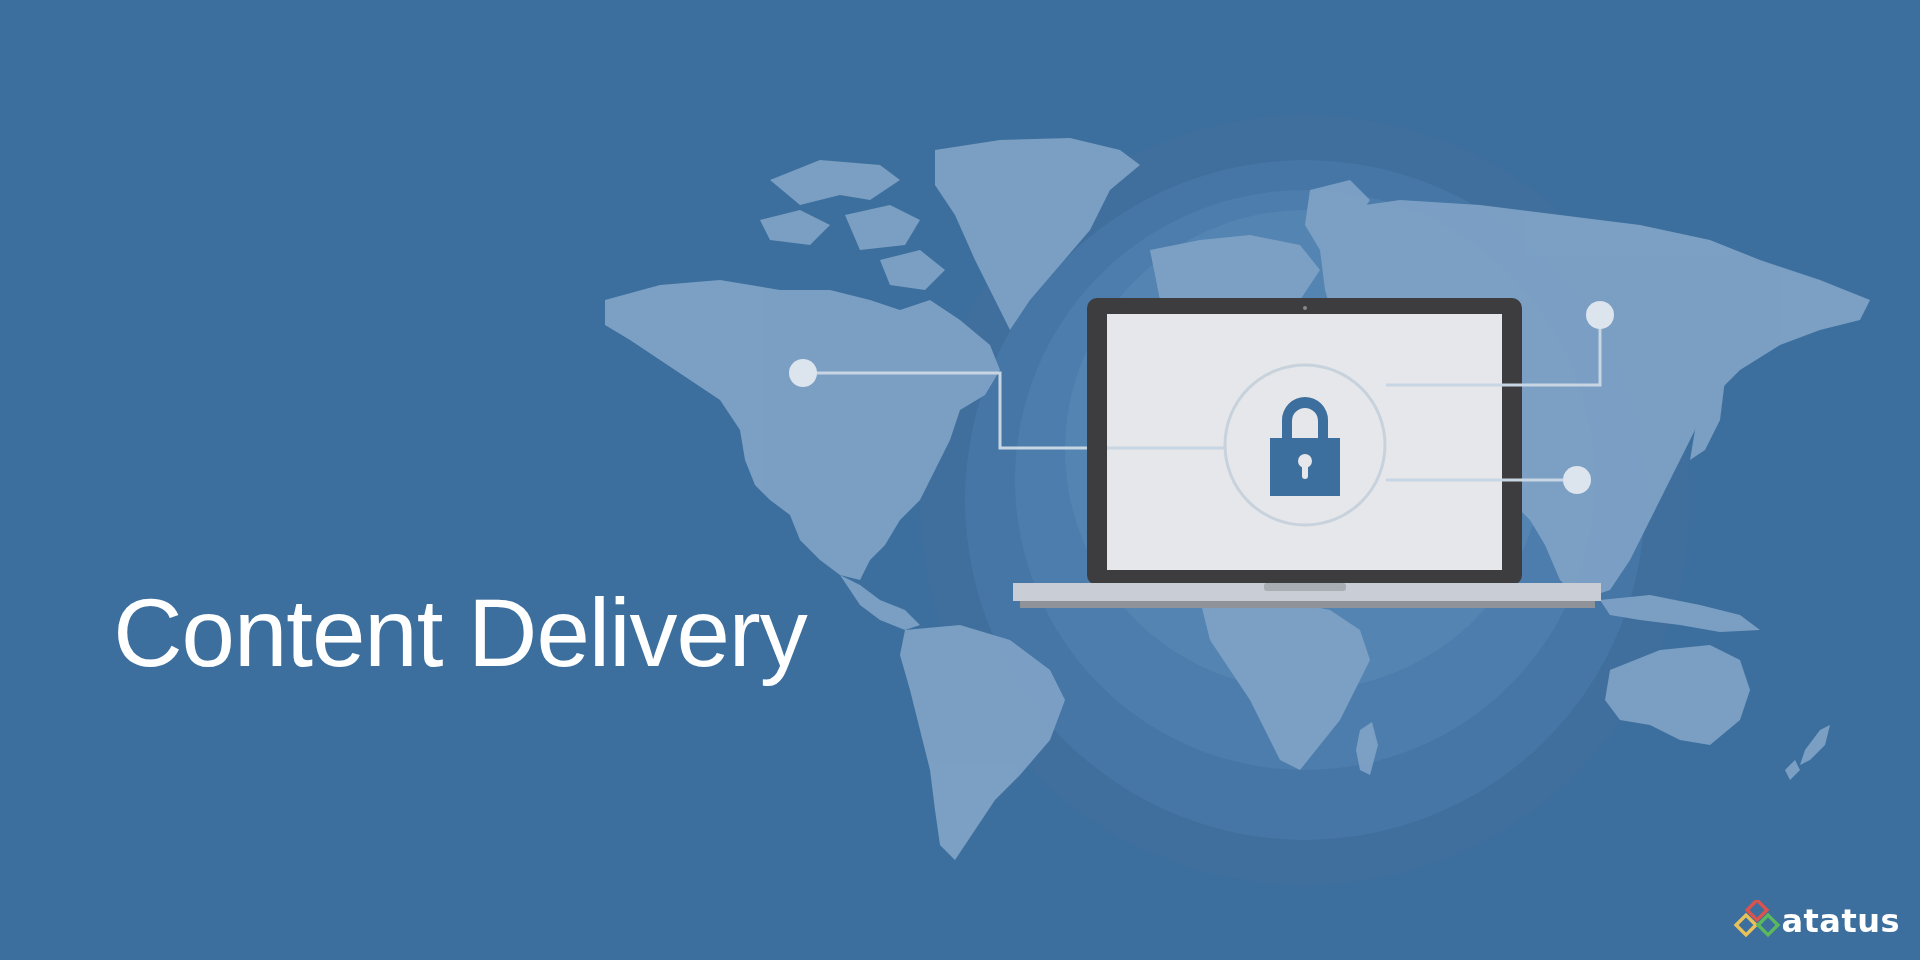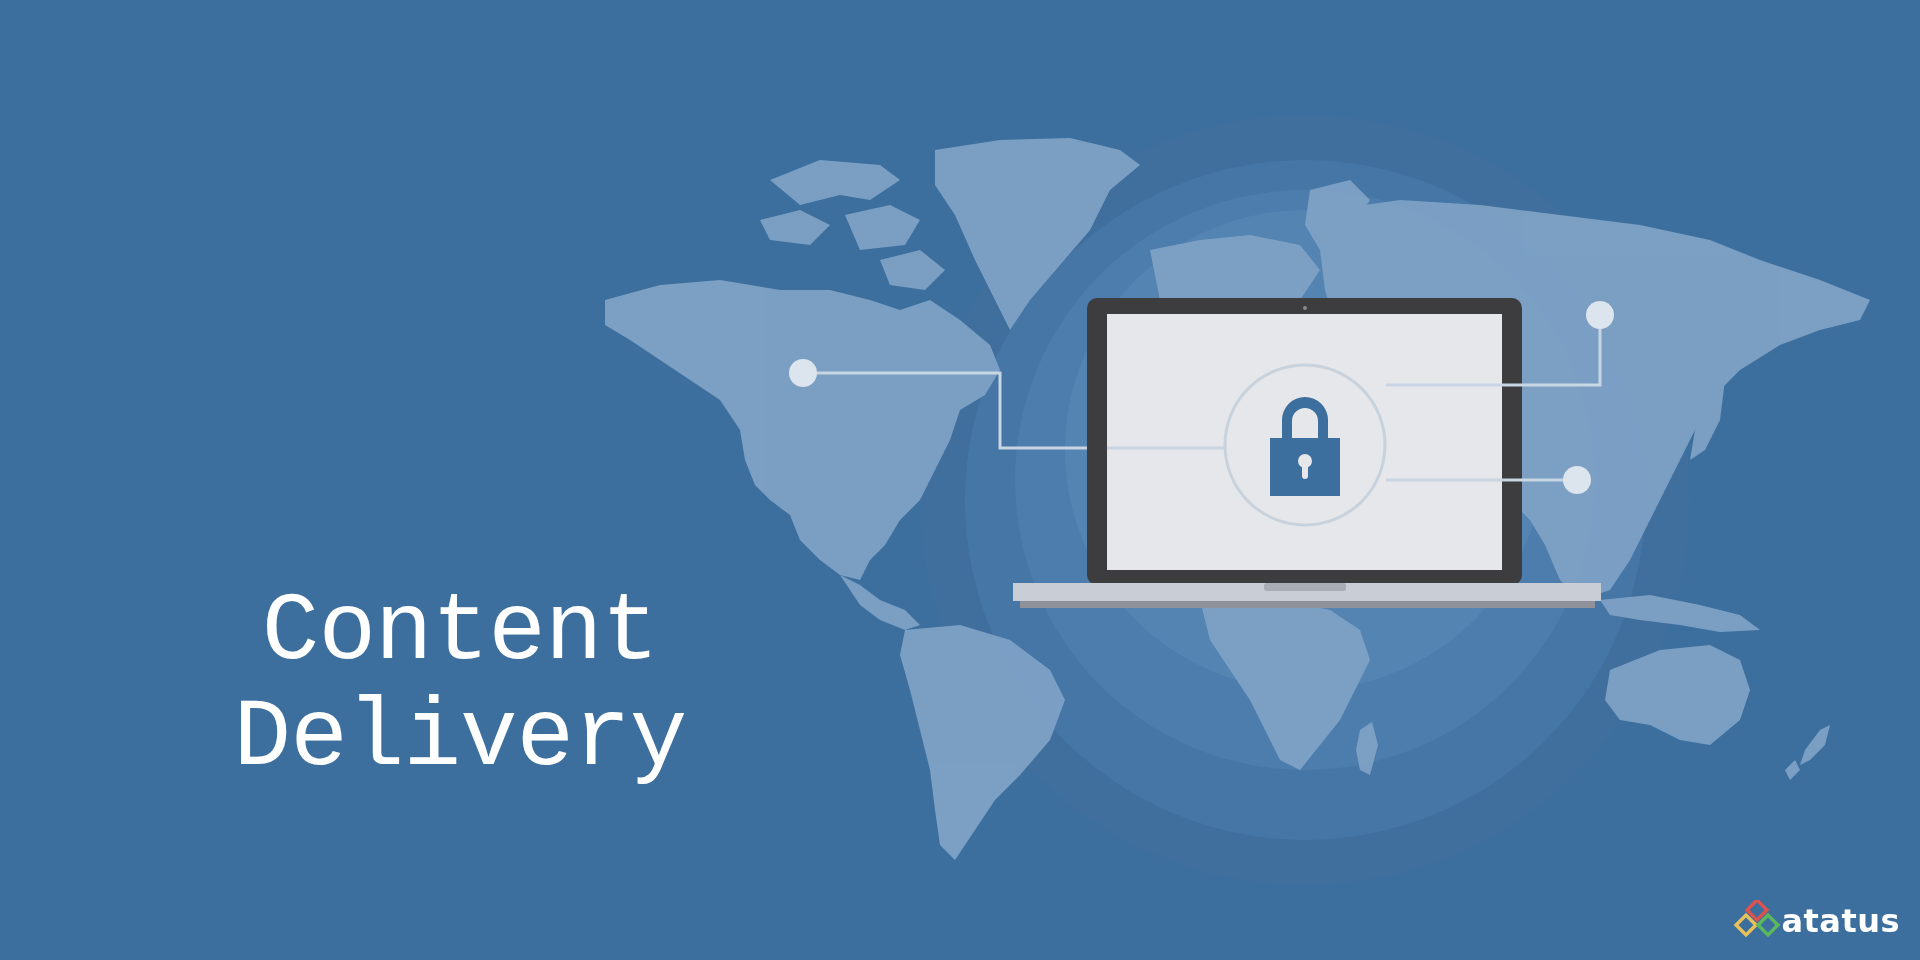--- a/index.html
+++ b/index.html
@@ -1,19 +1,19 @@
 <!DOCTYPE html>
 <html><head>
 <meta charset="utf-8">
 <style>
   html, body { margin:0; padding:0; }
   body { width:1920px; height:960px; overflow:hidden; position:relative; }
   #canvas { position:absolute; left:0; top:0; width:1920px; height:960px; }
   .title-block { position:absolute; left:40px; top:580px; width:840px; text-align:center; color:#ffffff;
-    font-family:Liberation Mono, monospace; font-size:96px; line-height:106px; letter-spacing:-1px; }
+    font-family:Liberation Sans, sans-serif; font-size:96px; line-height:106px; letter-spacing:-1px; }
   .title-line { display:block; }
   .brand { position:absolute; right:20px; bottom:18px; display:flex; align-items:center; }
   .brand-name { color:#ffffff; font-family:"DejaVu Sans", "Liberation Sans", sans-serif; font-size:32px; font-weight:bold; letter-spacing:0.5px; }
 </style>
 </head>
 <body>
 
 <svg id="canvas" width="1920" height="960" viewBox="0 0 1920 960" xmlns="http://www.w3.org/2000/svg">
   <rect x="0" y="0" width="1920" height="960" fill="#3c6f9d"></rect>
 

